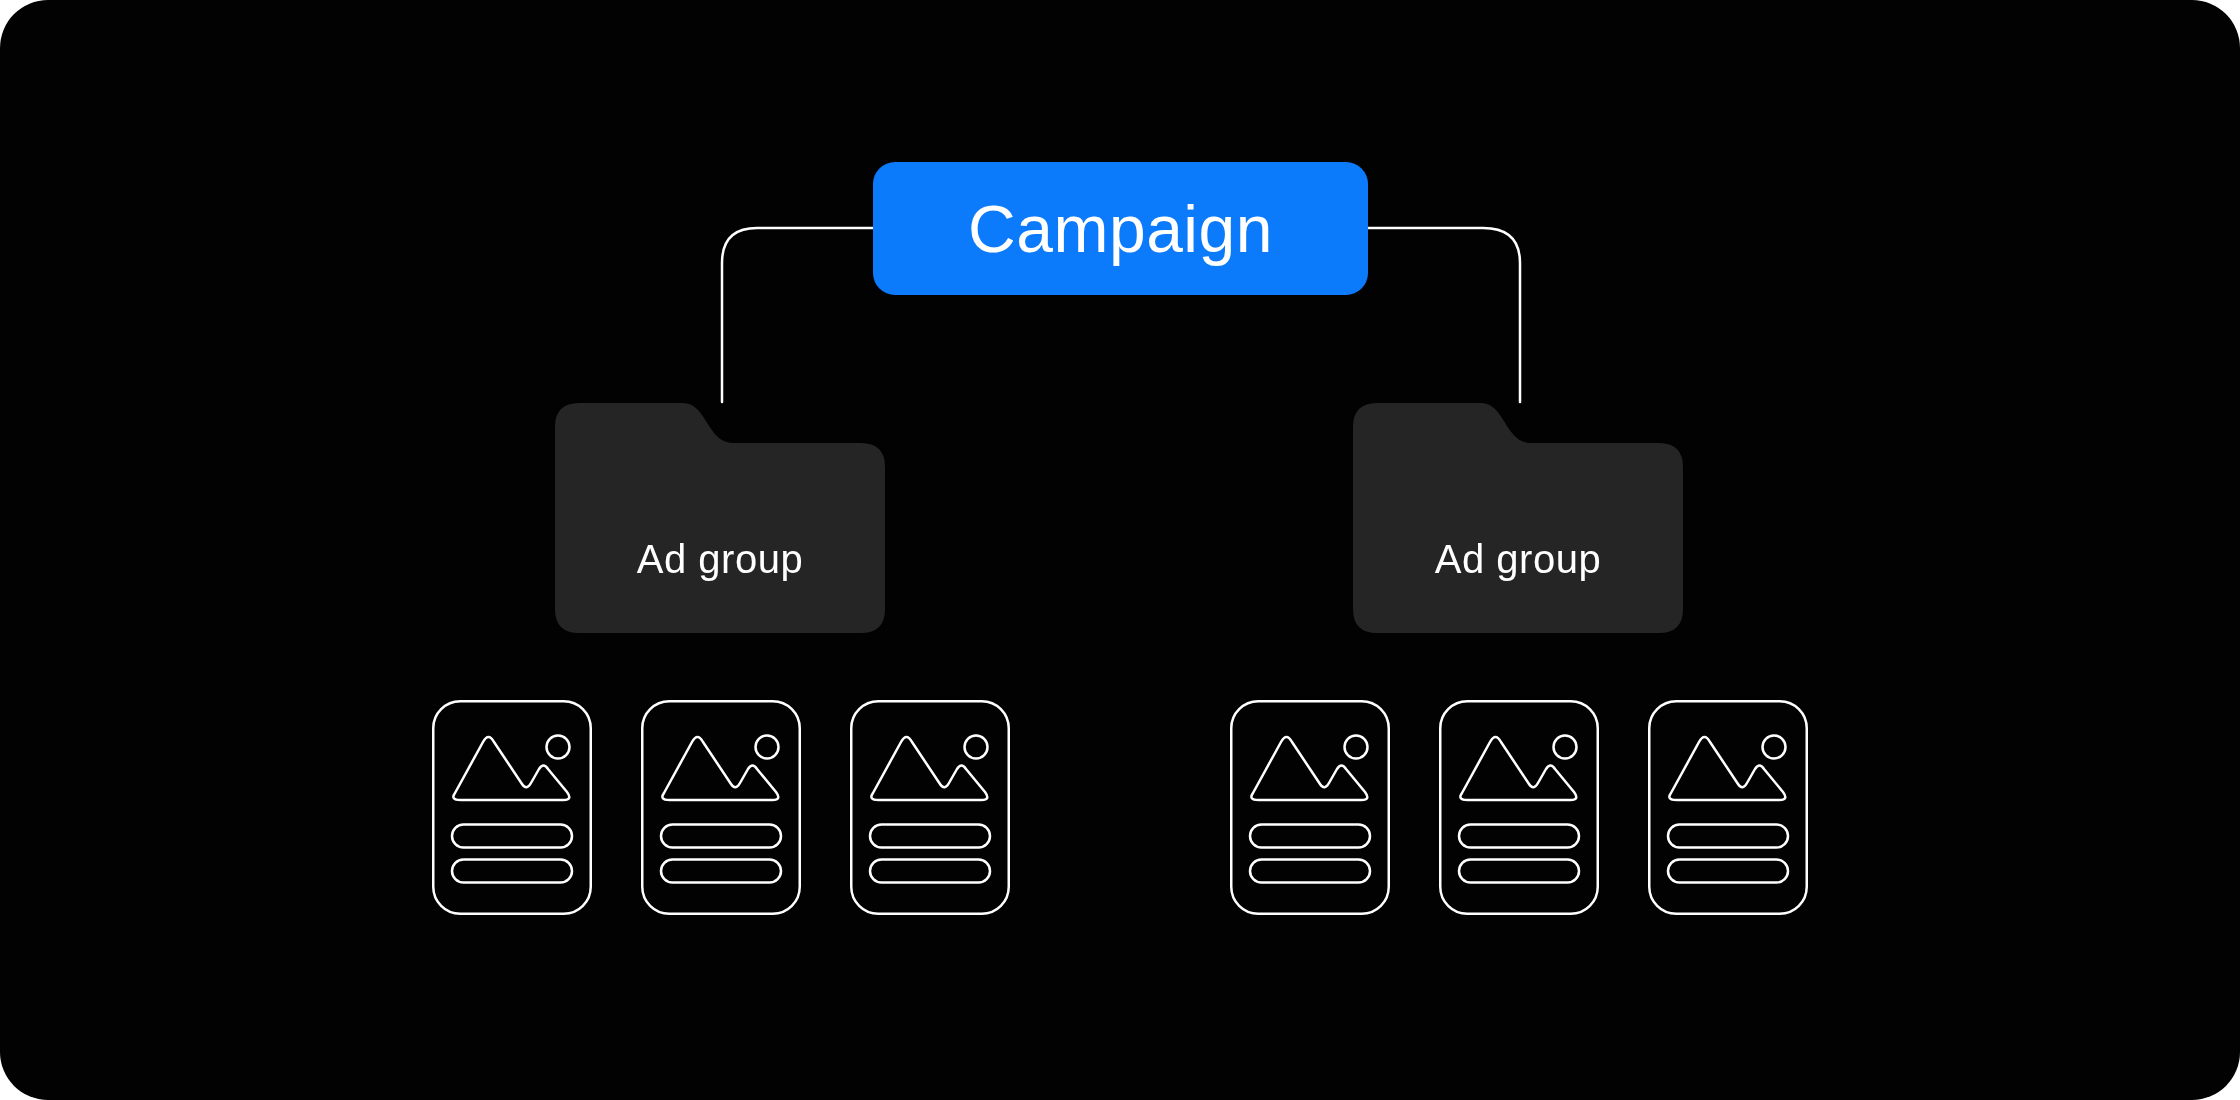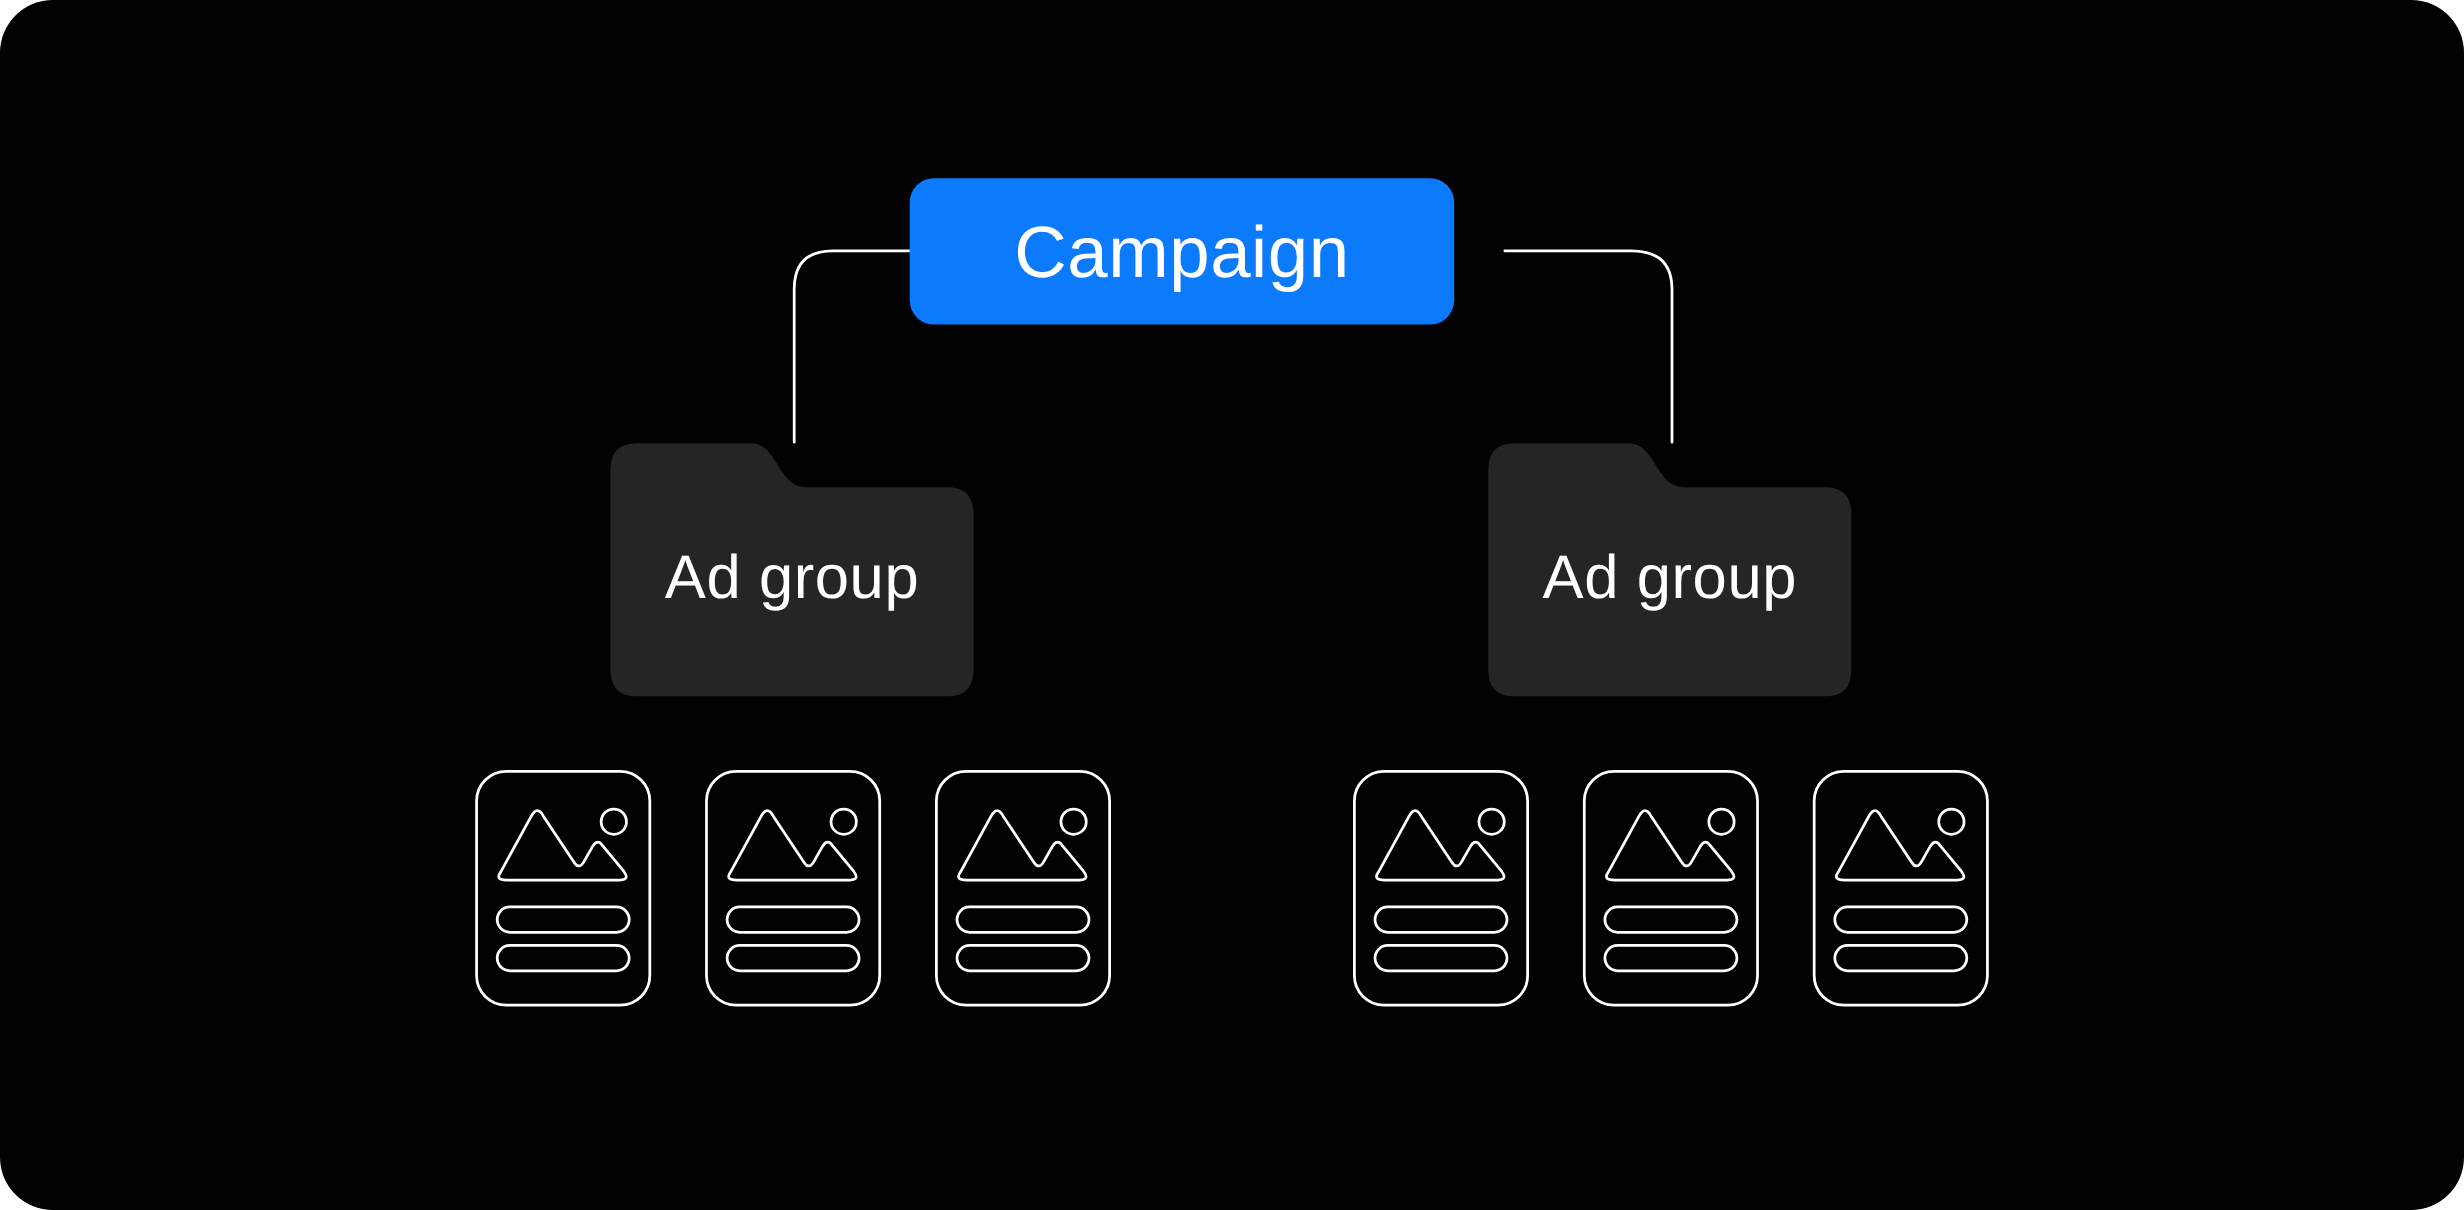--- a/index.html
+++ b/index.html
@@ -14,24 +14,24 @@
   }
   .overlay{position:absolute;left:0;top:0;}
   .connector{fill:none;stroke:var(--line-white,#fff);stroke-width:2.5;stroke-linecap:round;}
   .folder{fill:var(--folder-fill,#252525);}
   .card-outline,.card-stroke{fill:none;stroke:var(--line-white,#fff);stroke-width:2.5;stroke-linejoin:round;}
   .node-label{
     position:absolute;display:flex;align-items:center;justify-content:center;
     color:var(--text-white,#fff);font-weight:500;letter-spacing:.5px;
   }
   .campaign-node{
-    left:827px;top:162px;width:495px;height:133px;border-radius:22px;
+    left:873px;top:162px;width:495px;height:133px;border-radius:22px;
     background:var(--accent-blue,#0c7bfb);font-size:66px;
   }
-  .adgroup-label{width:330px;height:191px;top:429px;font-size:56px;}
+  .adgroup-label{width:330px;height:191px;top:464px;font-size:40px;}
   .adgroup-label.pos-left{left:555px;}
   .adgroup-label.pos-right{left:1353px;}
 </style>
 </head>
 <body>
 
 <div class="stage">
   <div class="panel"></div>
 
   <svg class="overlay" width="2240" height="1100" viewBox="0 0 2240 1100">

